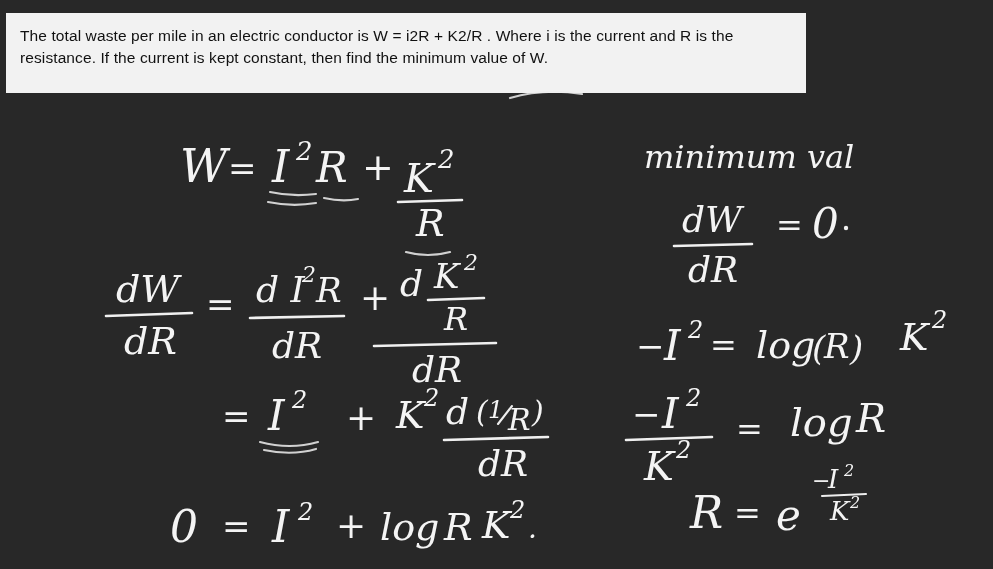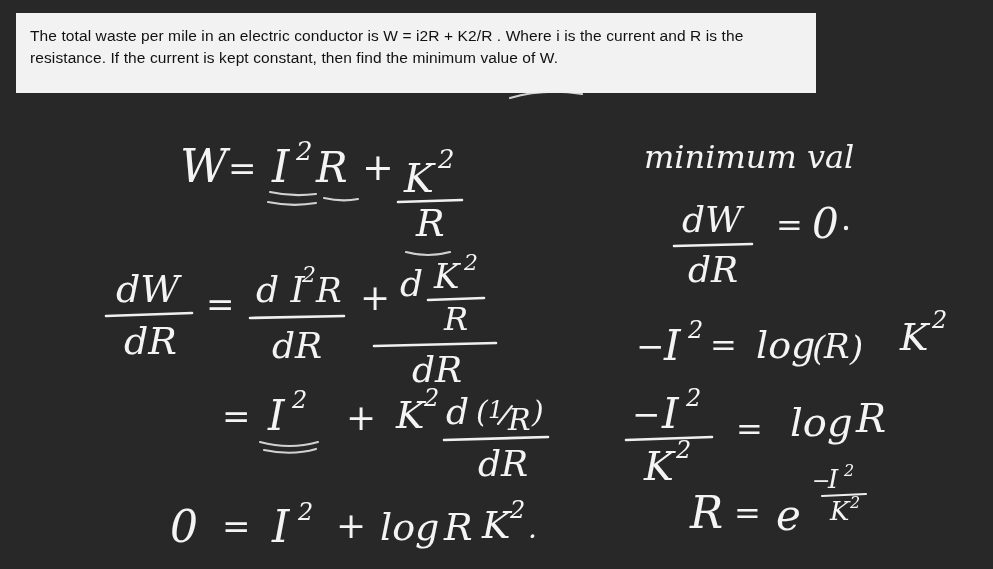--- a/index.html
+++ b/index.html
@@ -15,21 +15,21 @@
     position: relative;
   }
   #canvas {
     position: absolute;
     inset: 0;
     background: #282828;
   }
   
   #question-card {
     position: absolute;
-    left: 16px;
+    left: 6px;
     top: 13px;
     width: 800px;
     min-height: 80px;
     background: #f2f2f2;
     color: #111111;
     box-sizing: border-box;
     padding: 12px 14px 14px 14px;
     font-size: 15.5px;
     line-height: 1.45;
     letter-spacing: 0.1px;

